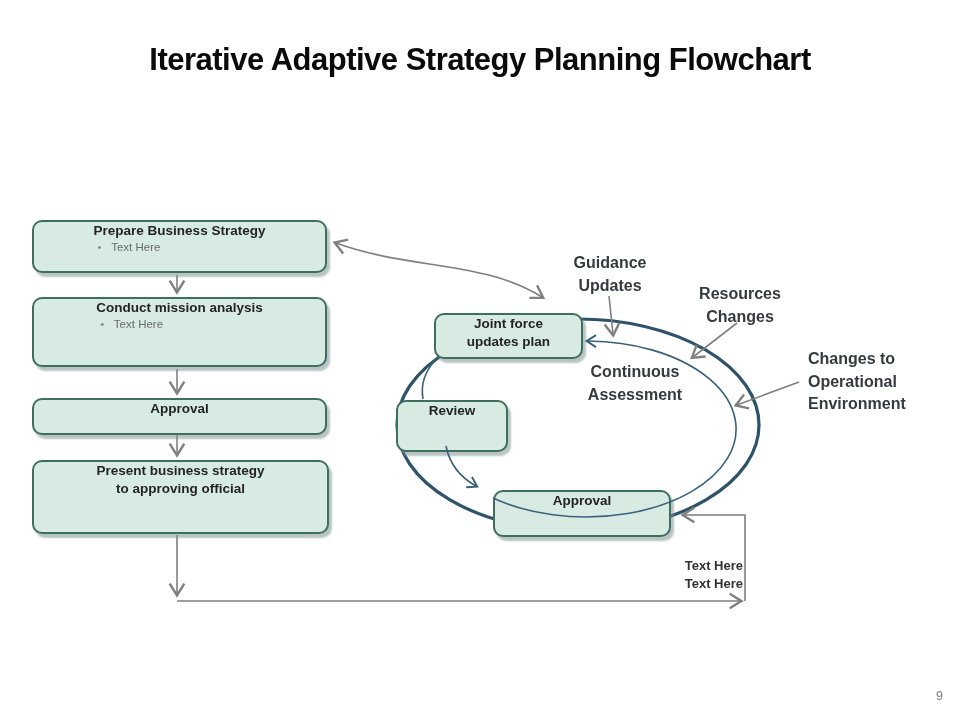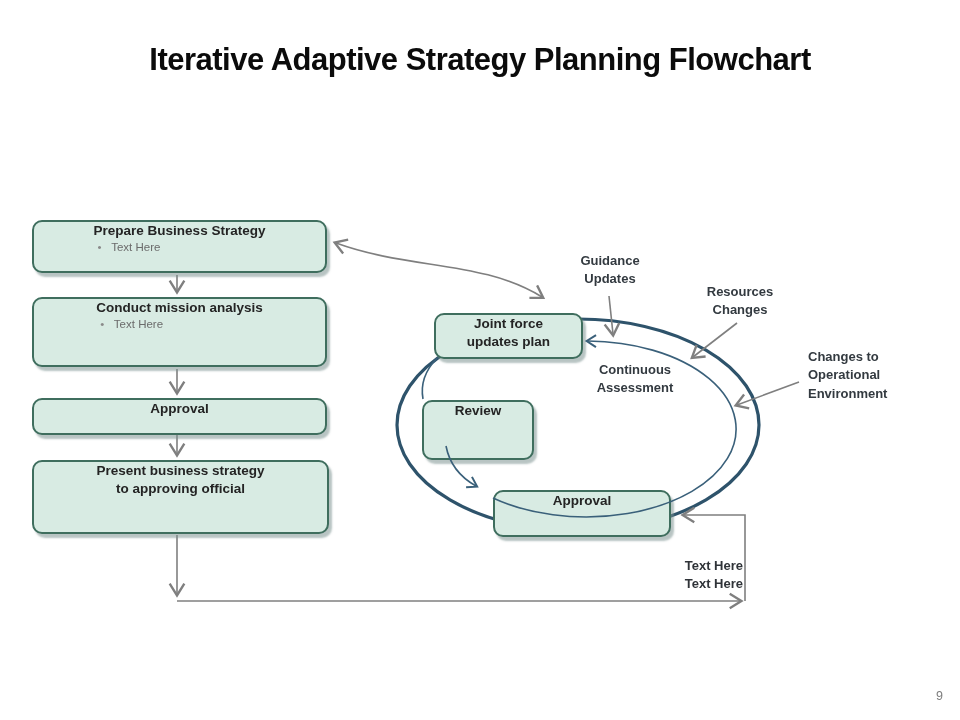--- a/index.html
+++ b/index.html
@@ -28,21 +28,21 @@
     box-shadow:3px 4px 2px rgba(125,148,145,0.55);
     display:flex;flex-direction:column;justify-content:flex-start;align-items:center;
   }
   .node-title{font-size:13.5px;font-weight:bold;color:#242424;line-height:1.3;text-align:center;}
   .node-inner{display:inline-block;text-align:left;}
   .node-inner .node-title{text-align:left;}
   .bullet-line{font-size:11.5px;color:#6b6b6b;margin-top:1px;padding-left:4px;}
   .bullet-line::before{content:"\2022\00a0\00a0\00a0";color:#8a8a8a;}
   
   .cycle-label{
-    position:absolute;z-index:4;font-size:13px;font-weight:bold;color:#333a40;line-height:1.42;
+    position:absolute;z-index:4;font-size:16px;font-weight:bold;color:#333a40;line-height:1.42;
   }
   .feedback-label{
     position:absolute;z-index:4;font-size:13px;font-weight:bold;color:#2f3338;line-height:1.4;text-align:right;
   }
   .page-number{
     position:absolute;left:936px;top:689px;font-size:12.5px;color:#7d7d7d;z-index:4;
   }
 </style>
 </head>
 <body>
@@ -99,21 +99,21 @@
   </div>
 
   <div class="node" style="left:32px;top:460px;width:297px;height:74px;">
     <div class="node-title" style="width:170px;">Present business strategy to approving official</div>
   </div>
 
   <div class="node" style="left:434px;top:313px;width:149px;height:46px;">
     <div class="node-title" style="width:110px;">Joint force updates plan</div>
   </div>
 
-  <div class="node" style="left:422px;top:400px;width:112px;height:60px;">
+  <div class="node" style="left:396px;top:400px;width:112px;height:52px;">
     <div class="node-title">Review</div>
   </div>
 
   <div class="node" style="left:493px;top:490px;width:178px;height:47px;">
     <div class="node-title">Approval</div>
   </div>
 
   <svg class="layer layer-front" viewBox="0 0 960 720">
 
     <path d="M493,498 A150,88 0 1 0 588,341" stroke="#3a607a" stroke-width="1.6" fill="none" marker-end="url(#anavy)"></path>

